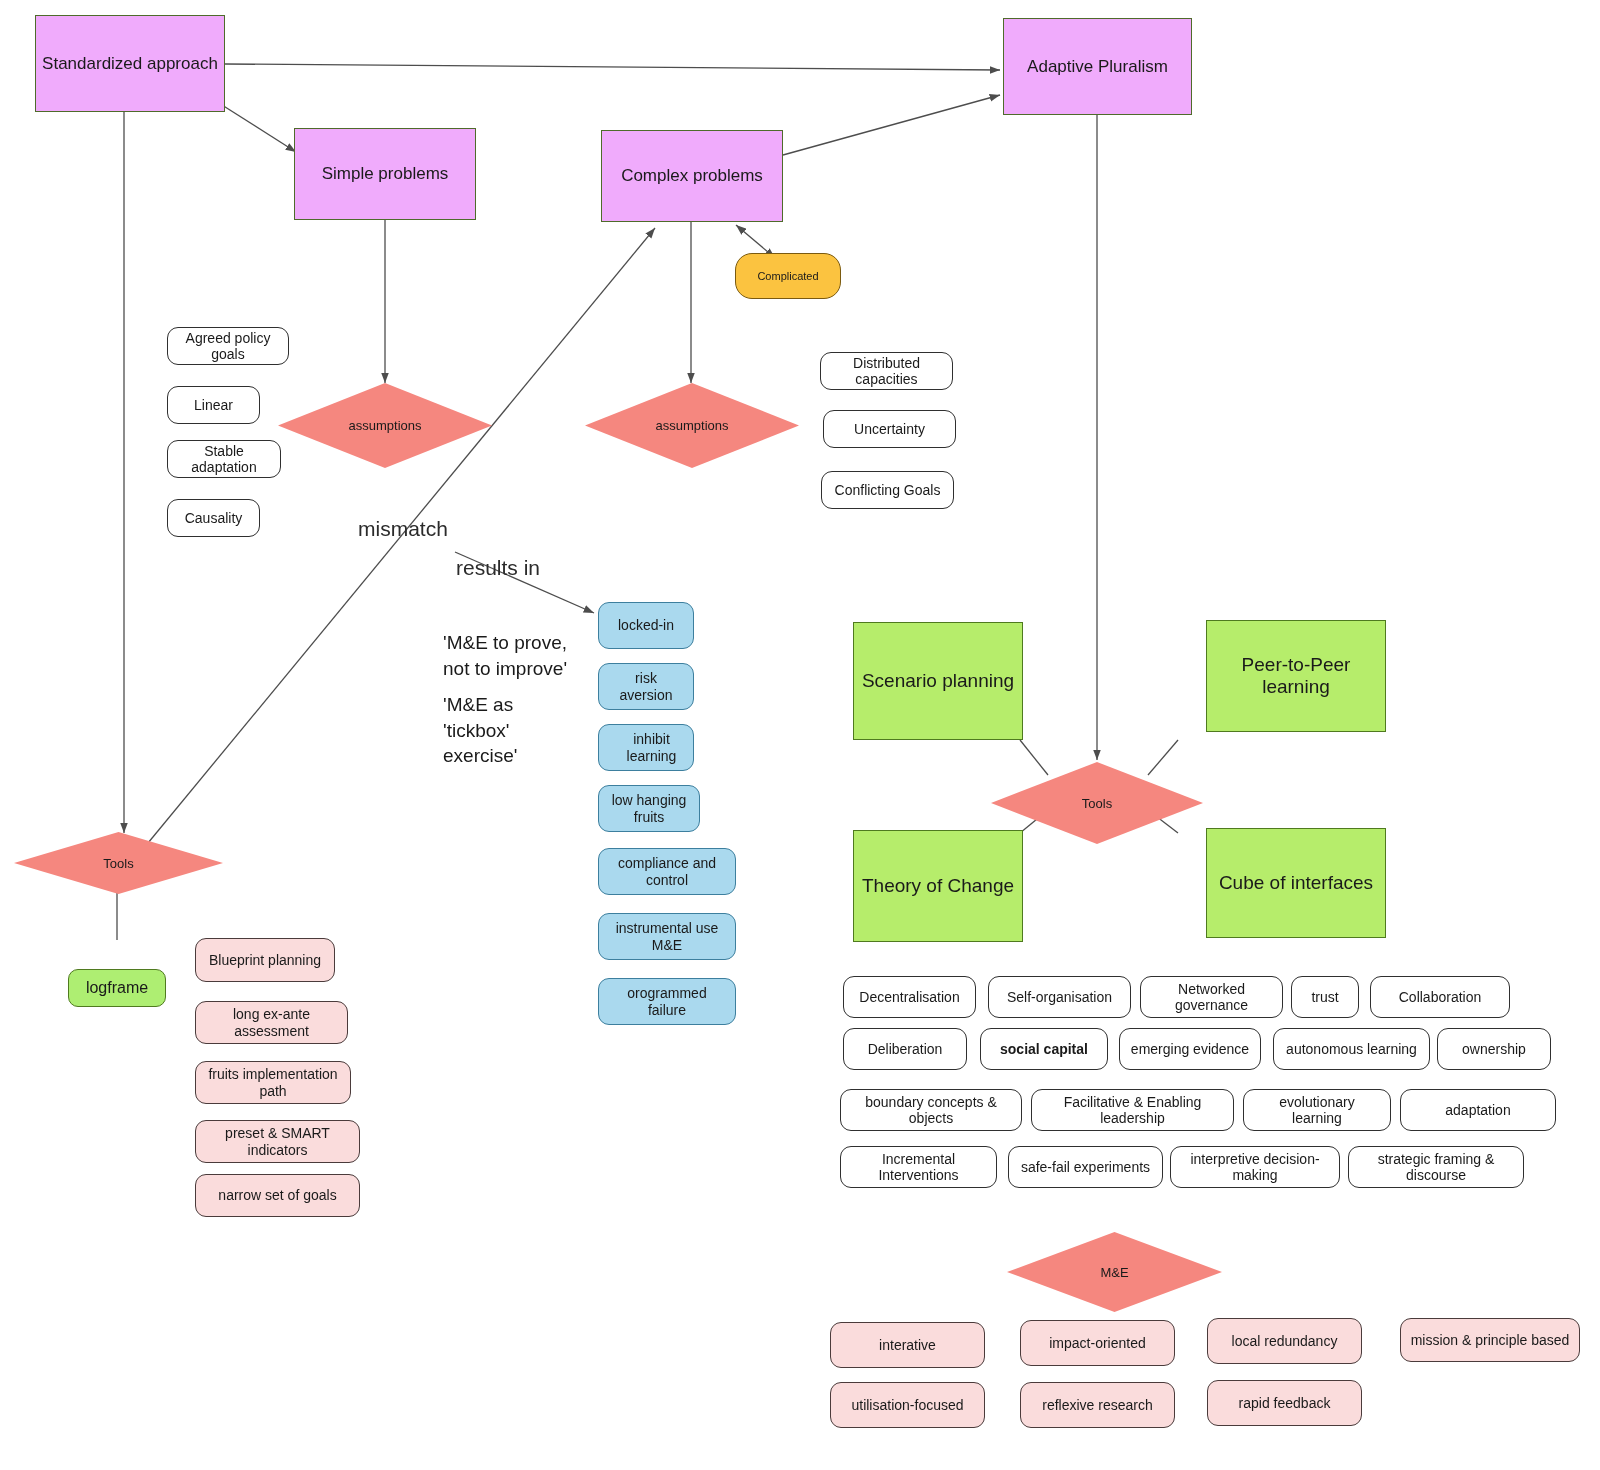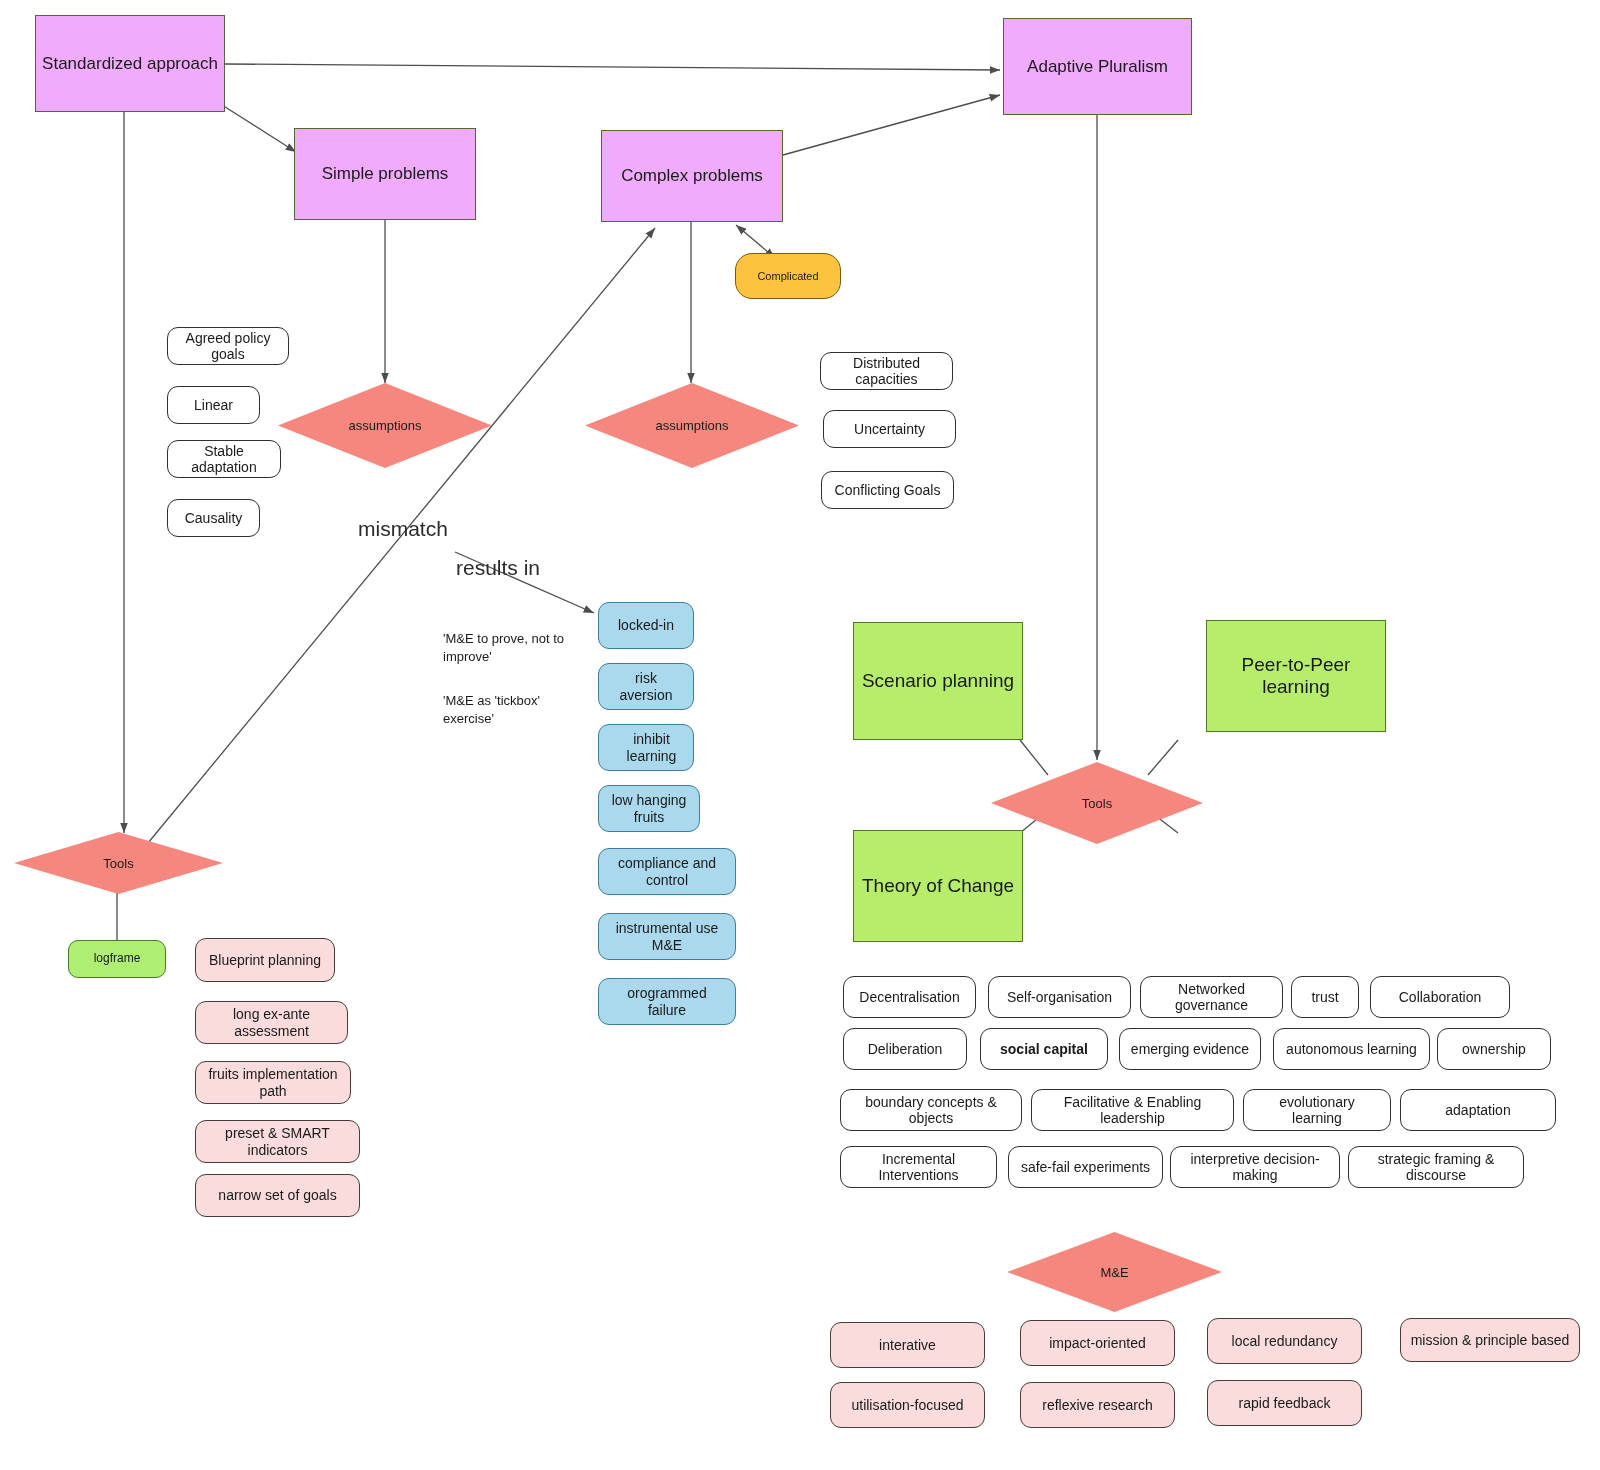--- a/index.html
+++ b/index.html
@@ -40,21 +40,22 @@
   }
   .rect-green-light{
     background:#B6ED6B;
     border:1.4px solid #4F7A1F;
     font-size:19px;
   }
   .round-green{
     background:#AEEE72;
     border:1.6px solid #4F7A1F;
     border-radius:10px;
-    font-size:12px;
+    font-size:16px;
+    margin-top:29px;
   }
   .round-orange{
     background:#FBC340;
     border:1.6px solid #7A5A10;
     border-radius:17px;
     font-size:11px;
   }
   .round-white{
     background:#ffffff;
     border:1.3px solid #2f2f2f;
@@ -101,21 +102,21 @@
   .freetext{
     position:absolute;
     z-index:4;
     font-size:21px;
     color:#2b2b2b;
     white-space:nowrap;
   }
   .quote{
     position:absolute;
     z-index:4;
-    font-size:13px;
+    font-size:19px;
     color:#1a1a1a;
     line-height:1.35;
     width:135px;
   }
 </style>
 </head>
 <body>
 
 <div id="canvas">
 
@@ -267,20 +268,23 @@
 
   <div class="node rect-green-light" style="left:1206px;top:620px;width:180px;height:112px;">
     <span>Peer-to-Peer learning</span>
   </div>
   <div class="node rect-green-light" style="left:853px;top:622px;width:170px;height:118px;">
     <span>Scenario planning</span>
   </div>
   <div class="node rect-green-light" style="left:853px;top:830px;width:170px;height:112px;">
     <span>Theory of Change</span>
   </div>
+  <div class="node rect-green-light" style="left:1206px;top:828px;width:180px;height:110px;">
+    <span>Cube of interfaces</span>
+  </div>
 
   <div class="diamond" style="left:991px;top:762px;width:212px;height:82px;">
     <div class="dshape"></div>
     <div class="dlabel">Tools</div>
   </div>
 
   <div class="node round-white" style="left:843px;top:976px;width:133px;height:42px;">
     <span>Decentralisation</span>
   </div>
   <div class="node round-white" style="left:988px;top:976px;width:143px;height:42px;">

